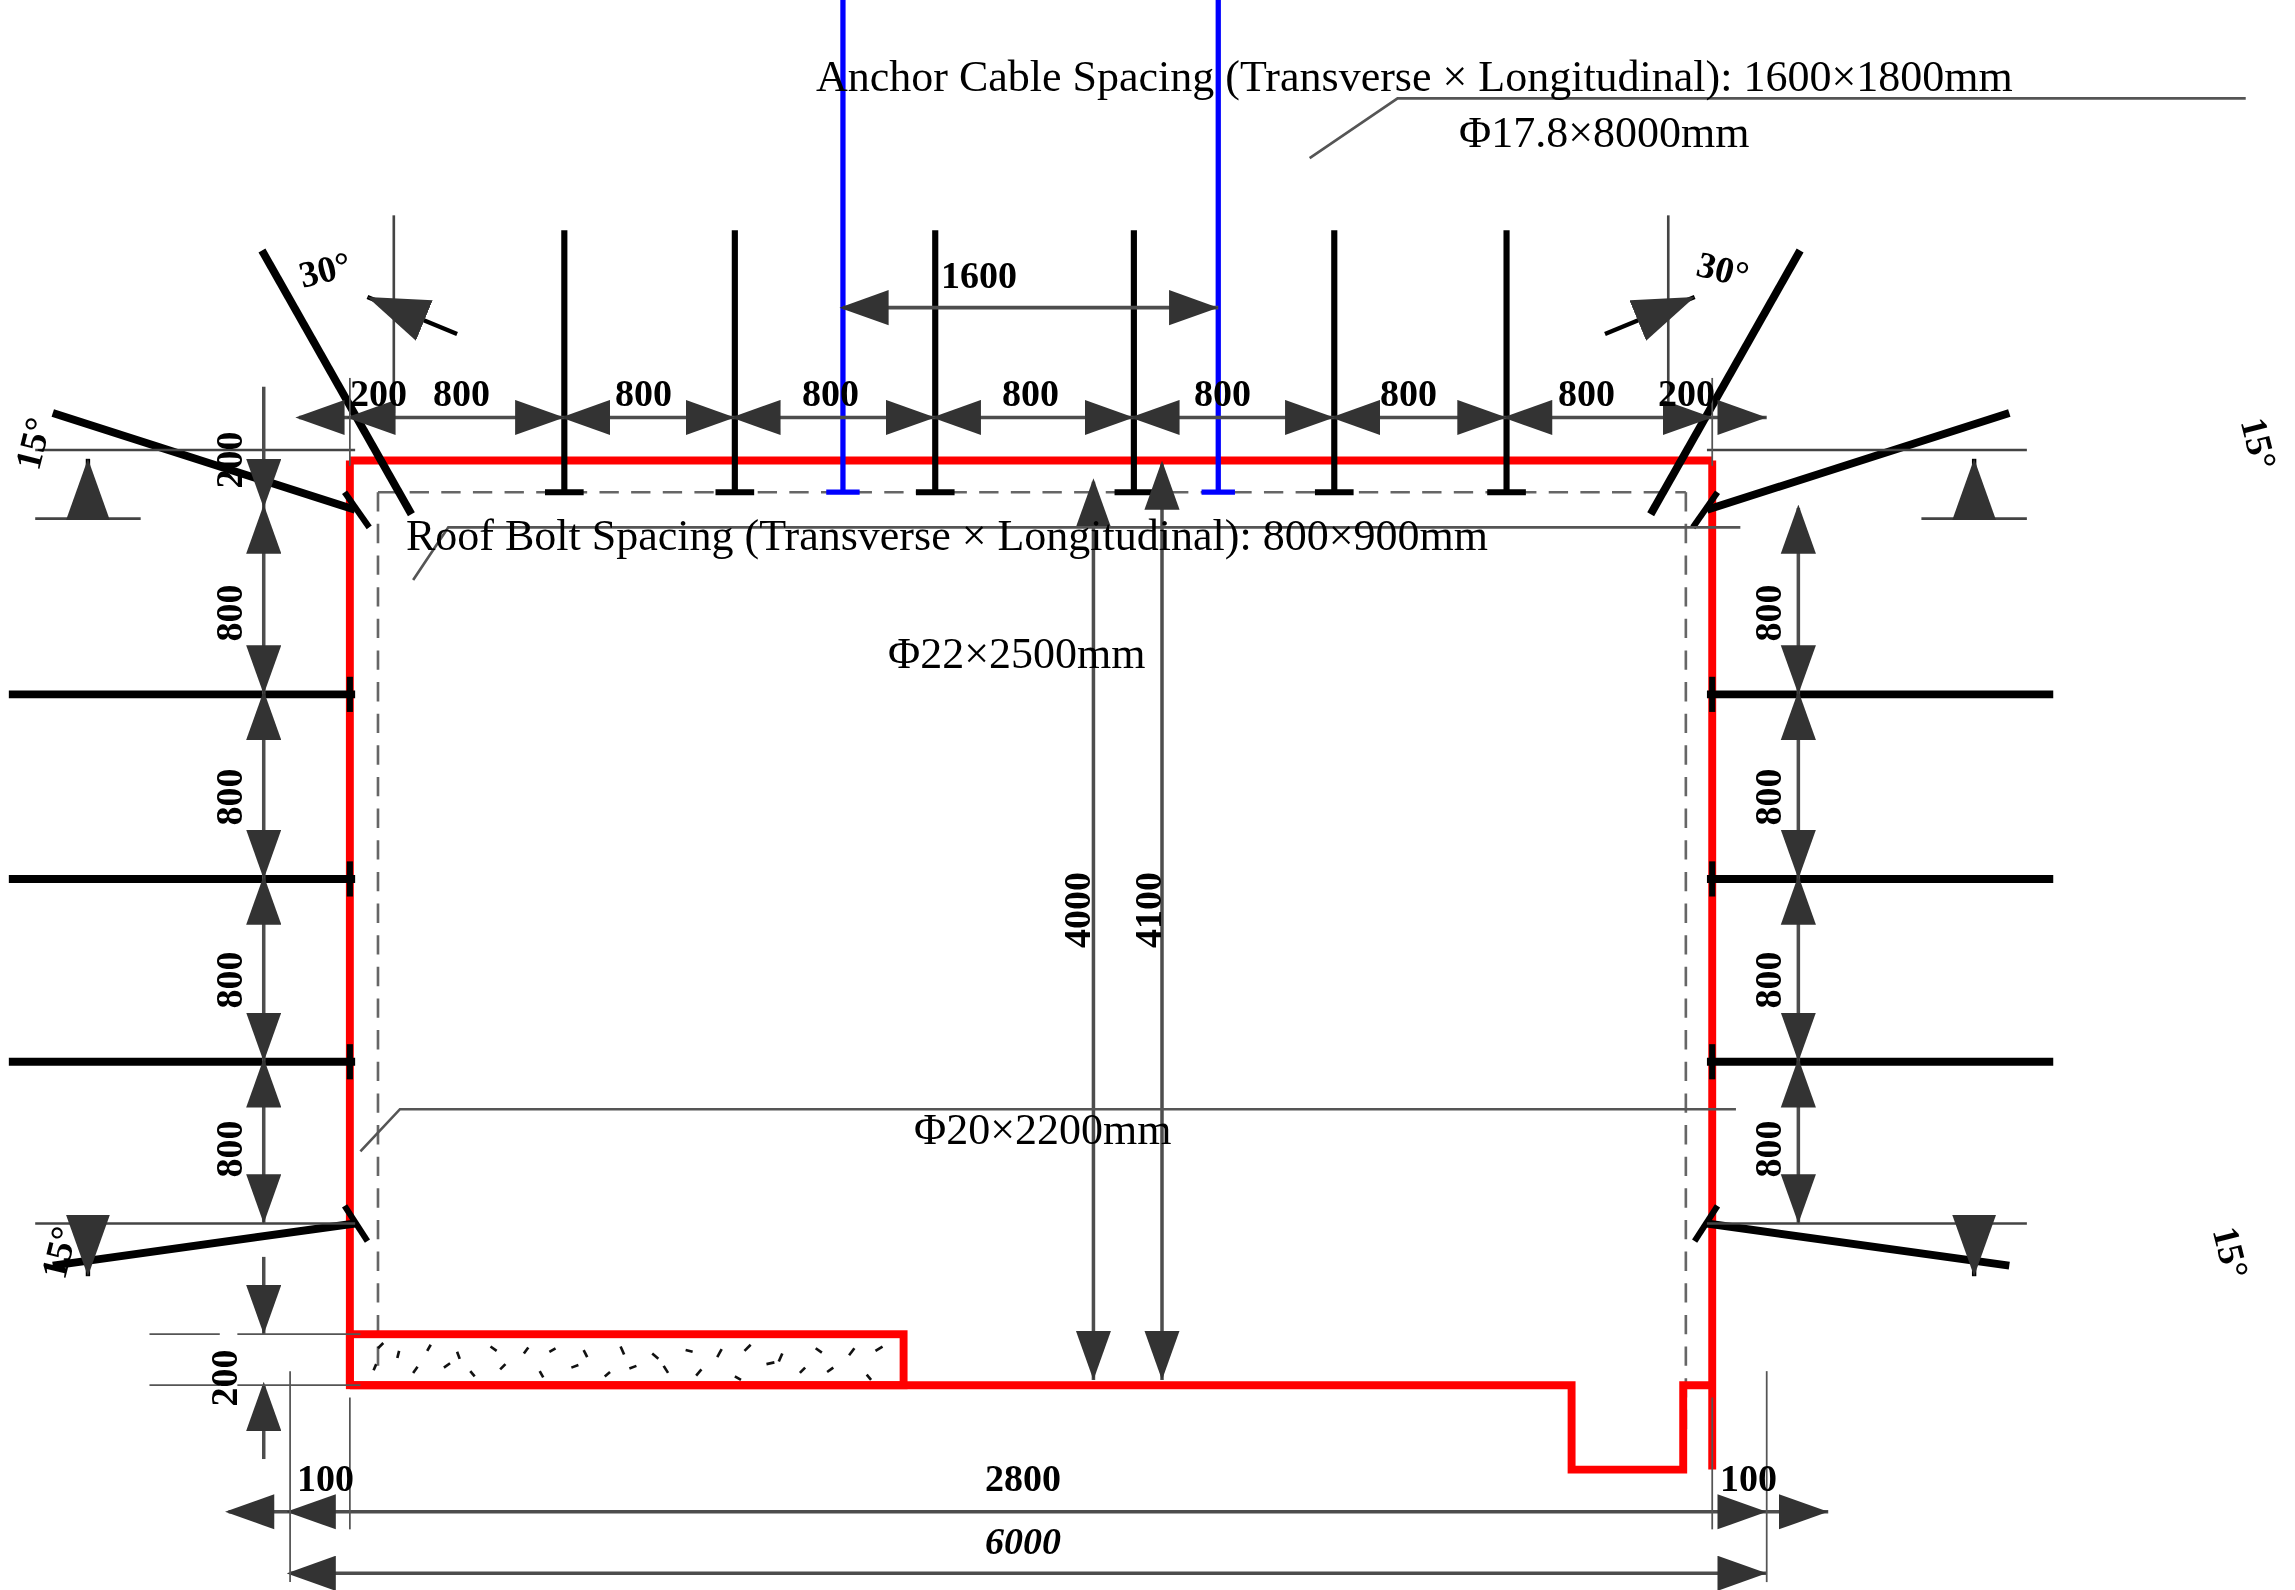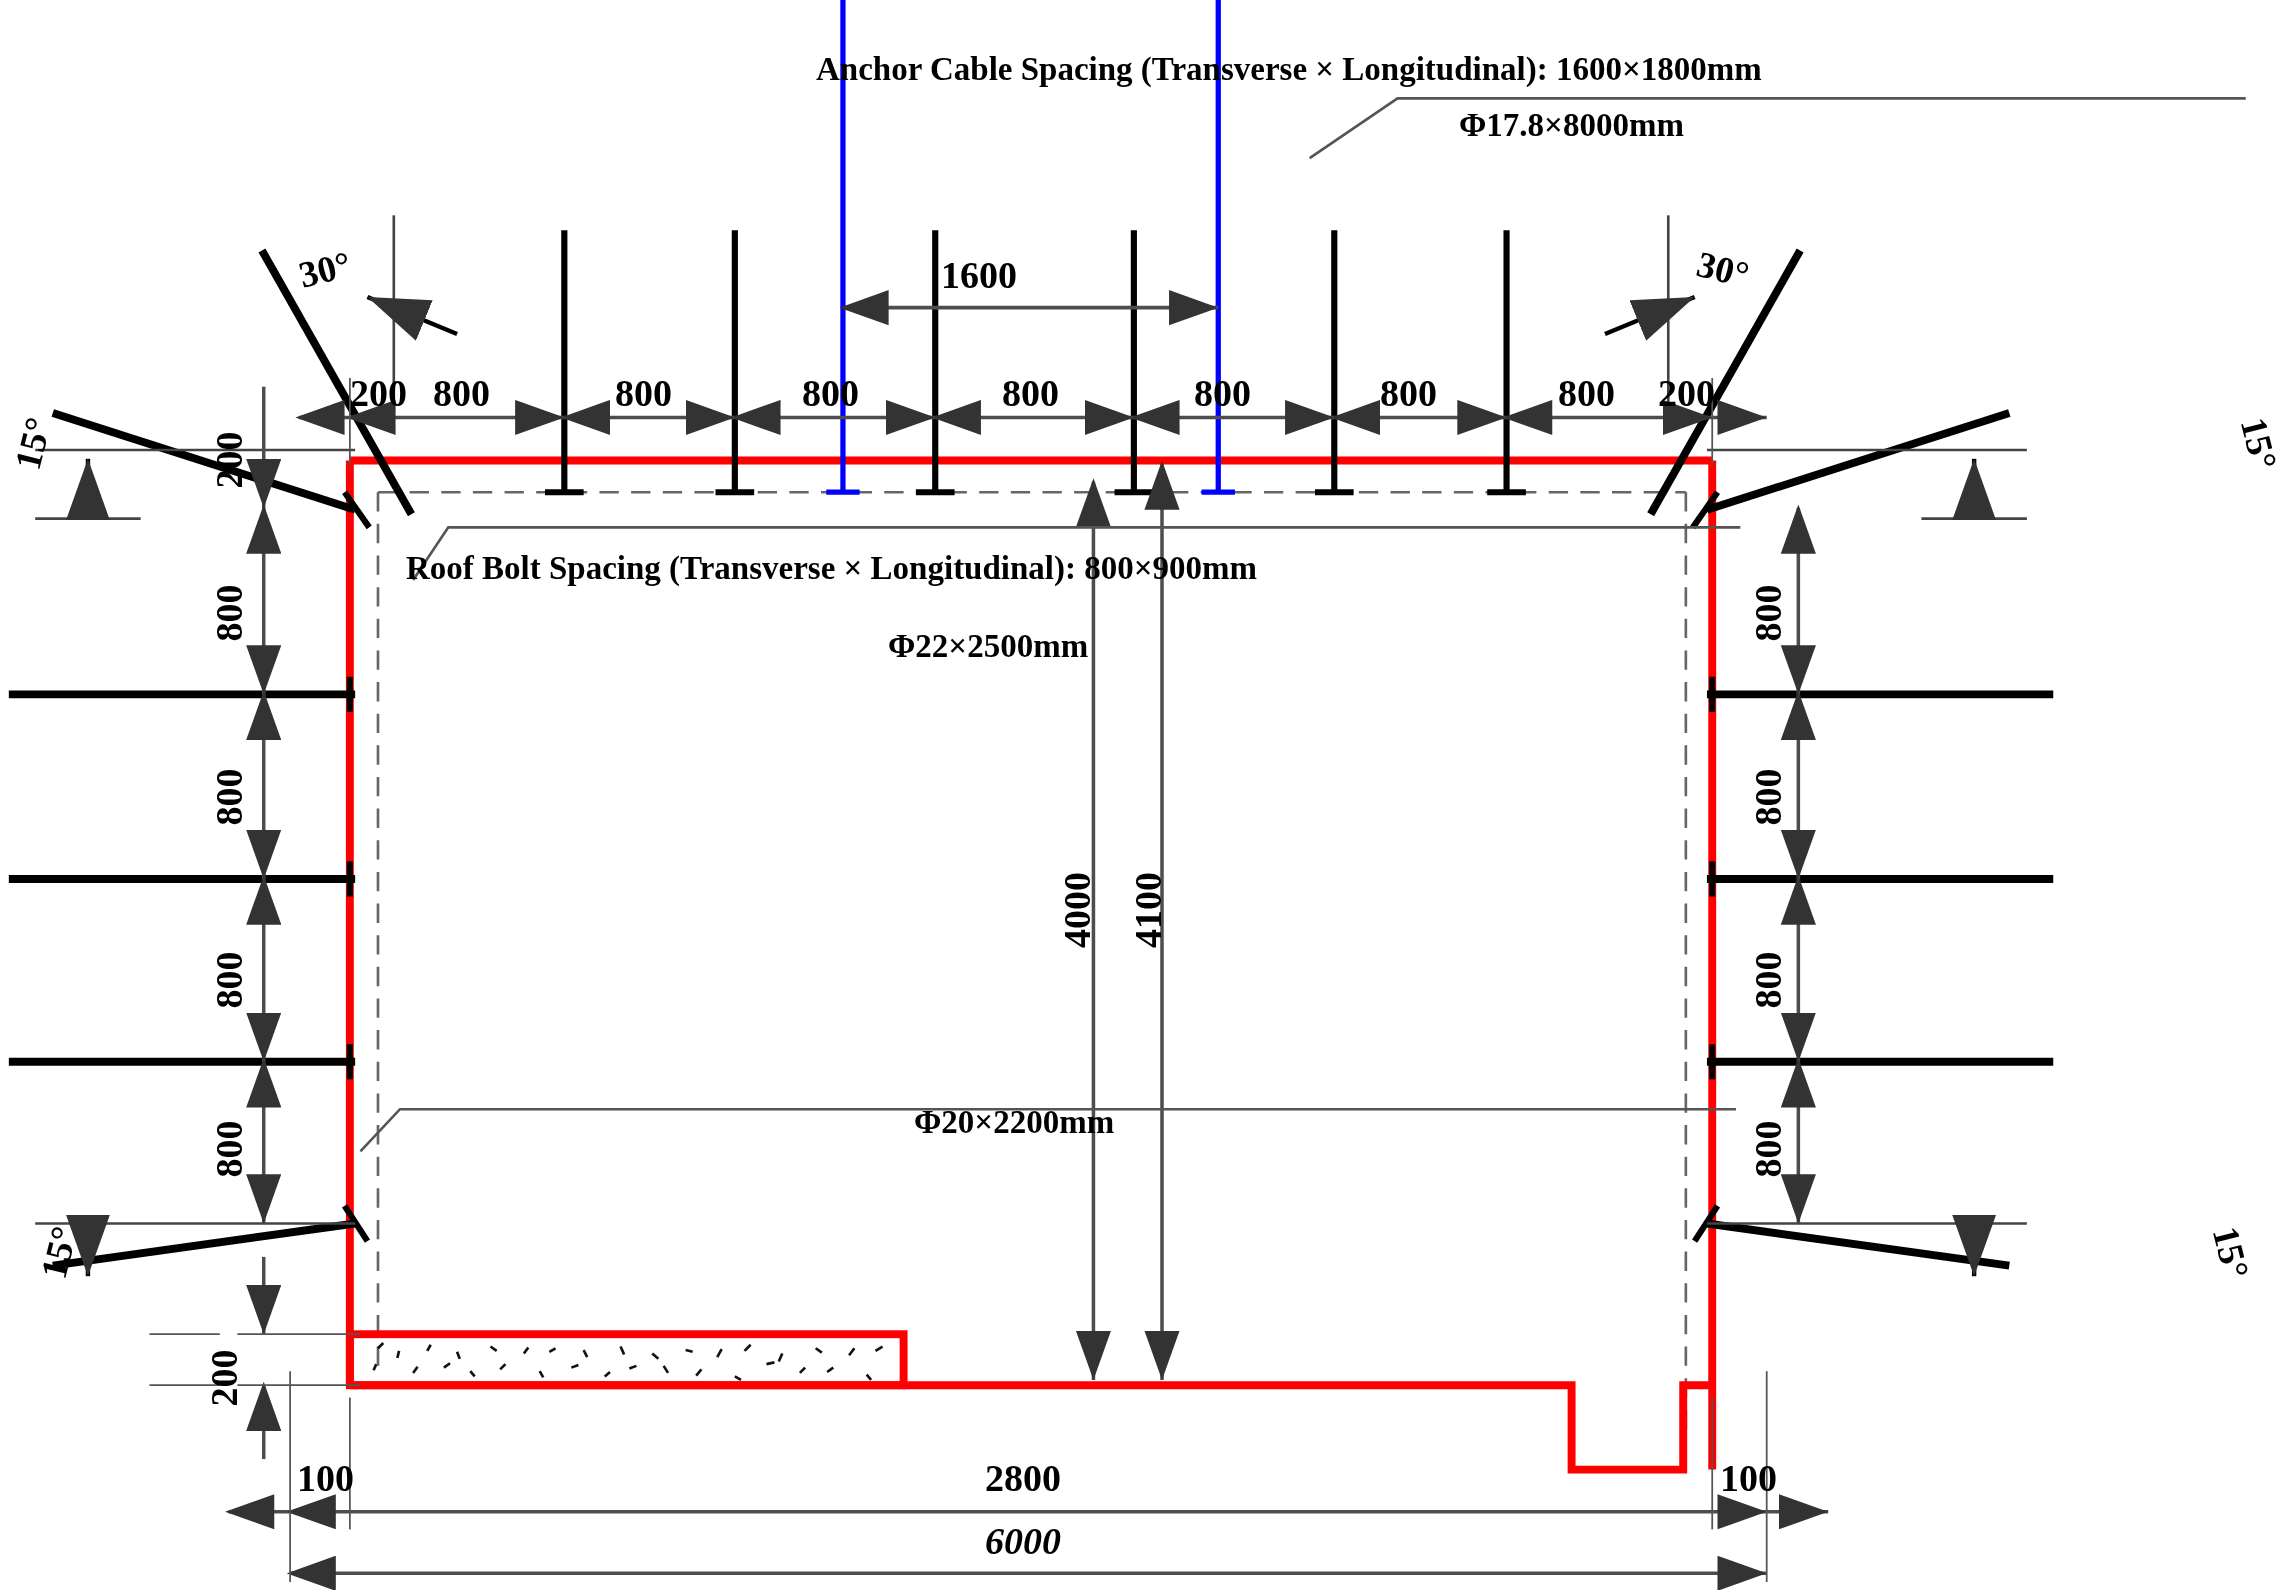--- a/index.html
+++ b/index.html
@@ -3,21 +3,21 @@
 <meta charset="utf-8">
 <style>
   html,body{margin:0;padding:0;background:#fff;}
   body{width:2295px;height:1590px;font-family:"Liberation Serif",serif;overflow:hidden;}
   #stage{position:relative;width:2295px;height:1590px;}
   svg#dwg{position:absolute;left:0;top:0;width:2295px;height:1590px;}
   .lbl{position:absolute;white-space:nowrap;font-family:"Liberation Serif",serif;color:#000;}
   .dimtxt{position:absolute;white-space:nowrap;font-family:"Liberation Serif",serif;color:#000;
           font-size:38px;font-weight:600;}
   .vtxt{transform-origin:center center;transform:rotate(-90deg);}
-  .big{font-size:33px;font-weight:700;}
+  .big{font-size:44px;font-weight:400;}
   .ang{font-size:37px;font-weight:600;}
 </style>
 </head>
 <body>
 
 <div id="stage">
 
 <svg id="dwg" viewBox="0 0 2611 1809">
   <defs>
     <marker id="ar" markerWidth="16" markerHeight="16" refX="14" refY="5" orient="auto" markerUnits="strokeWidth">
@@ -260,21 +260,21 @@
 
     <path d="M470,660 L510,600 L1980,600"></path>
 
     <path d="M410,1310 L455,1262 L1975,1262"></path>
   </g>
 </svg>
 
 <div class="lbl big" style="left:816px;top:51px;">Anchor Cable Spacing (Transverse × Longitudinal): 1600×1800mm</div>
 <div class="lbl big" style="left:1459px;top:107px;">Φ17.8×8000mm</div>
 
-<div class="lbl big" style="left:406px;top:550px;">Roof Bolt Spacing (Transverse × Longitudinal): 800×900mm</div>
+<div class="lbl big" style="left:406px;top:510px;">Roof Bolt Spacing (Transverse × Longitudinal): 800×900mm</div>
 <div class="lbl big" style="left:888px;top:582px;margin-top:46px;">Φ22×2500mm</div>
 
 <div class="lbl big" style="left:914px;top:1104px;">Φ20×2200mm</div>
 
 <div class="lbl ang" style="left:299px;top:248px;transform:rotate(-14deg);">30°</div>
 <div class="lbl ang" style="left:1697px;top:248px;transform:rotate(14deg);">30°</div>
 
 <div class="lbl ang" style="left:7px;top:422px;transform:rotate(-76deg);">15°</div>
 <div class="lbl ang" style="left:2233px;top:422px;transform:rotate(76deg);">15°</div>
 

